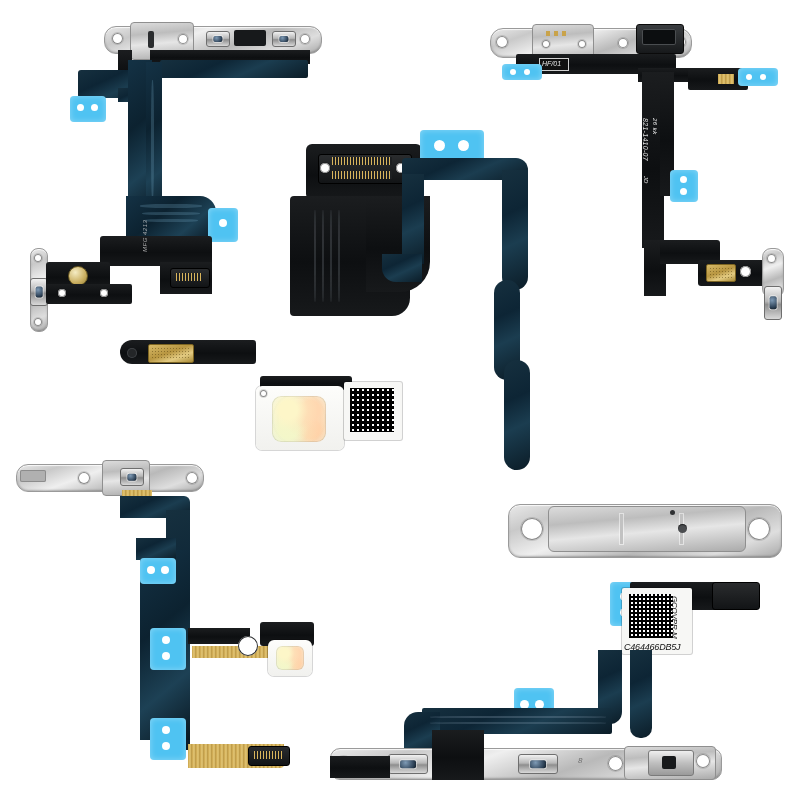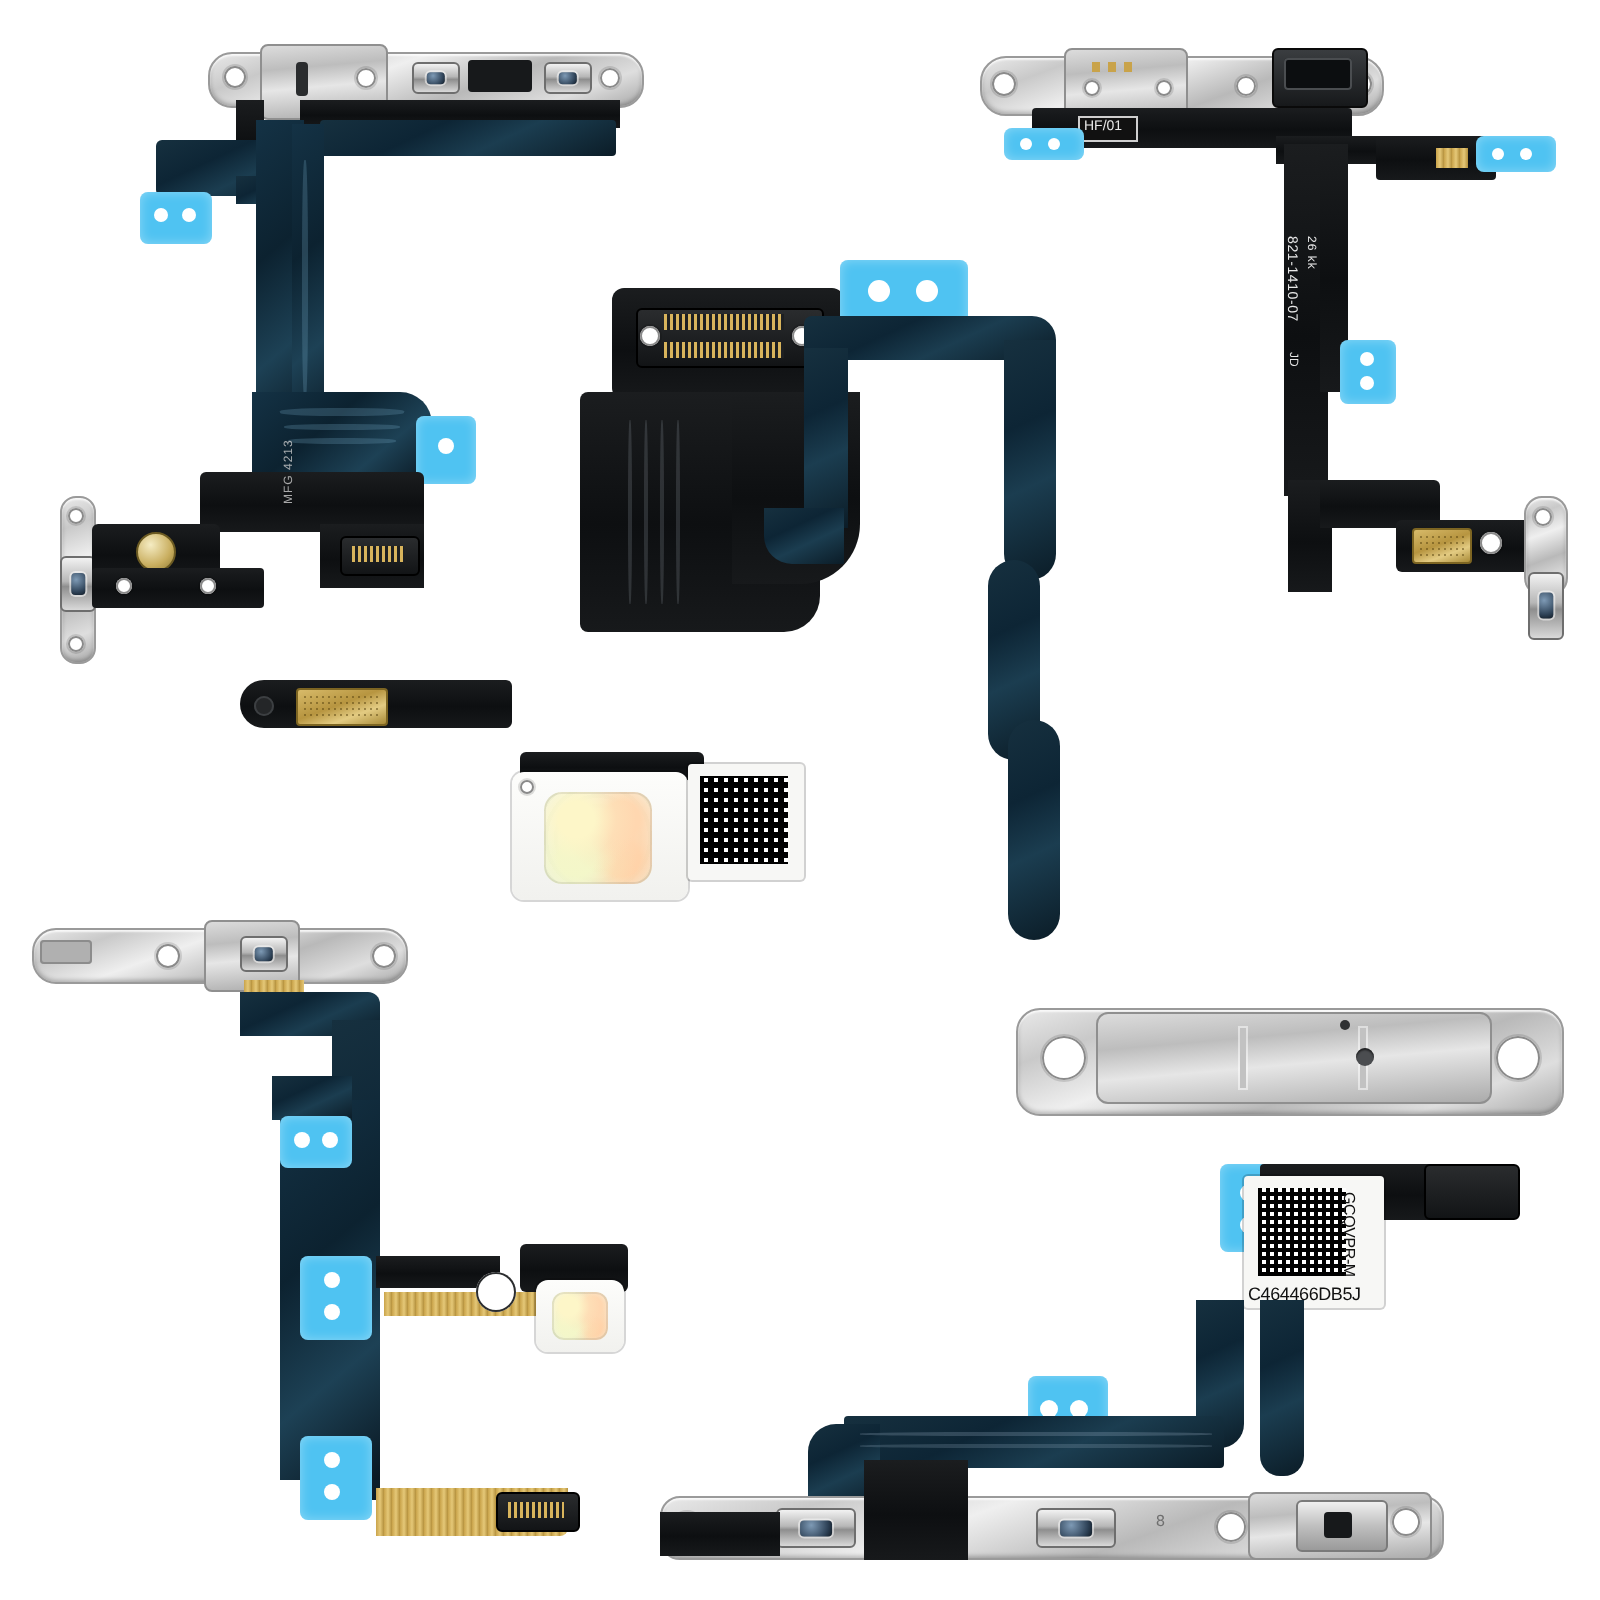--- a/index.html
+++ b/index.html
@@ -108,21 +108,21 @@
   }
   .vibe{
     background:linear-gradient(180deg,#3a3d40,#17191b);
     border-radius:3px;border:1px solid #0a0a0a;
   }
   .trace{position:absolute;background:rgba(120,170,200,.25);border-radius:40%;}
 </style>
 </head>
 <body>
 
-<div id="stage" style="background: rgb(255, 255, 255);">
+<div id="stage" style="background: rgb(255, 255, 255); font-style: italic;">
 
   <div class="part" style="left:0px;top:0px;width:360px;height:400px;">
 
     <div class="metal" style="position:absolute;left:104px;top:26px;width:216px;height:26px;border-radius:12px;"></div>
     <div class="metal2" style="position:absolute;left:130px;top:22px;width:62px;height:36px;border-radius:4px;"></div>
     <div class="screwhole" style="left:112px;top:33px;width:11px;height:11px;"></div>
     <div class="screwhole" style="left:178px;top:34px;width:10px;height:10px;"></div>
     <div class="screwhole" style="left:300px;top:34px;width:10px;height:10px;"></div>
     <div style="position:absolute;left:148px;top:31px;width:6px;height:17px;background:#2a2c2e;border-radius:2px;"></div>
 

